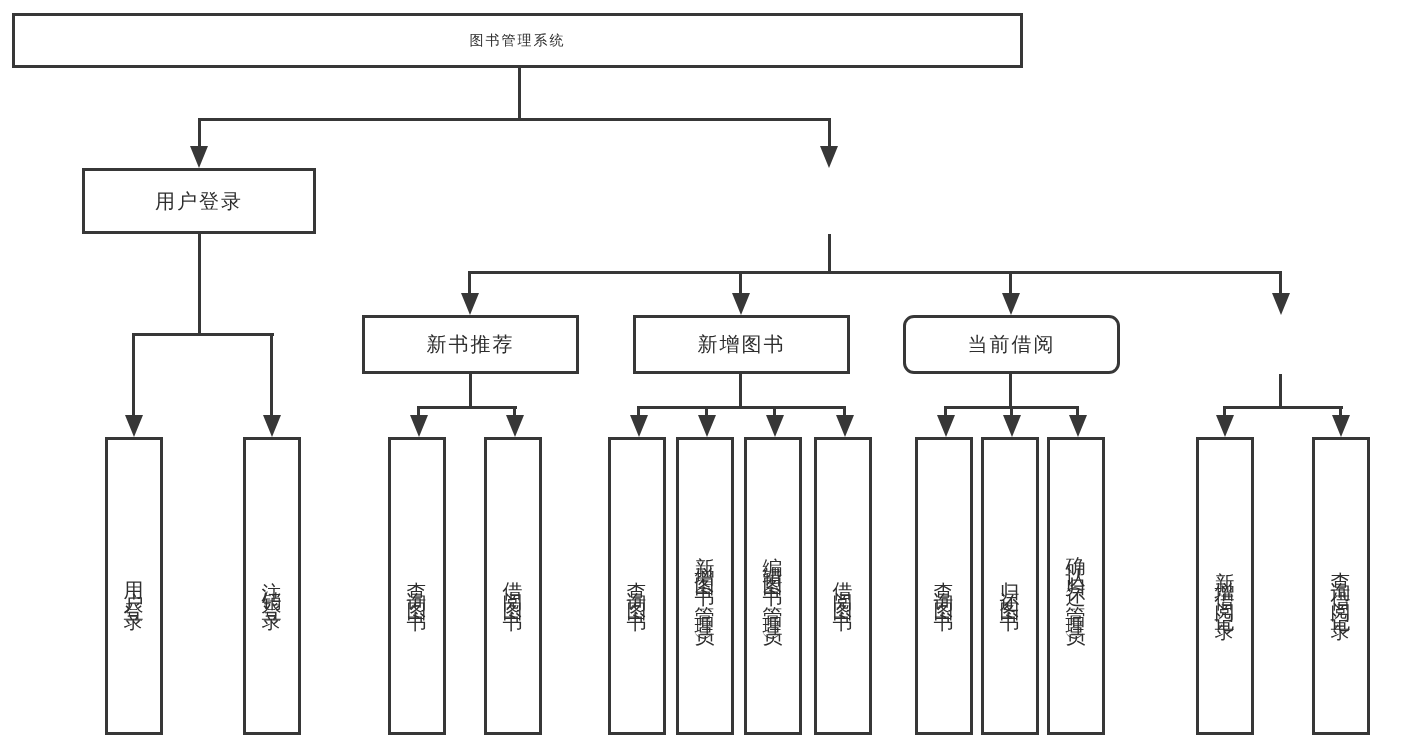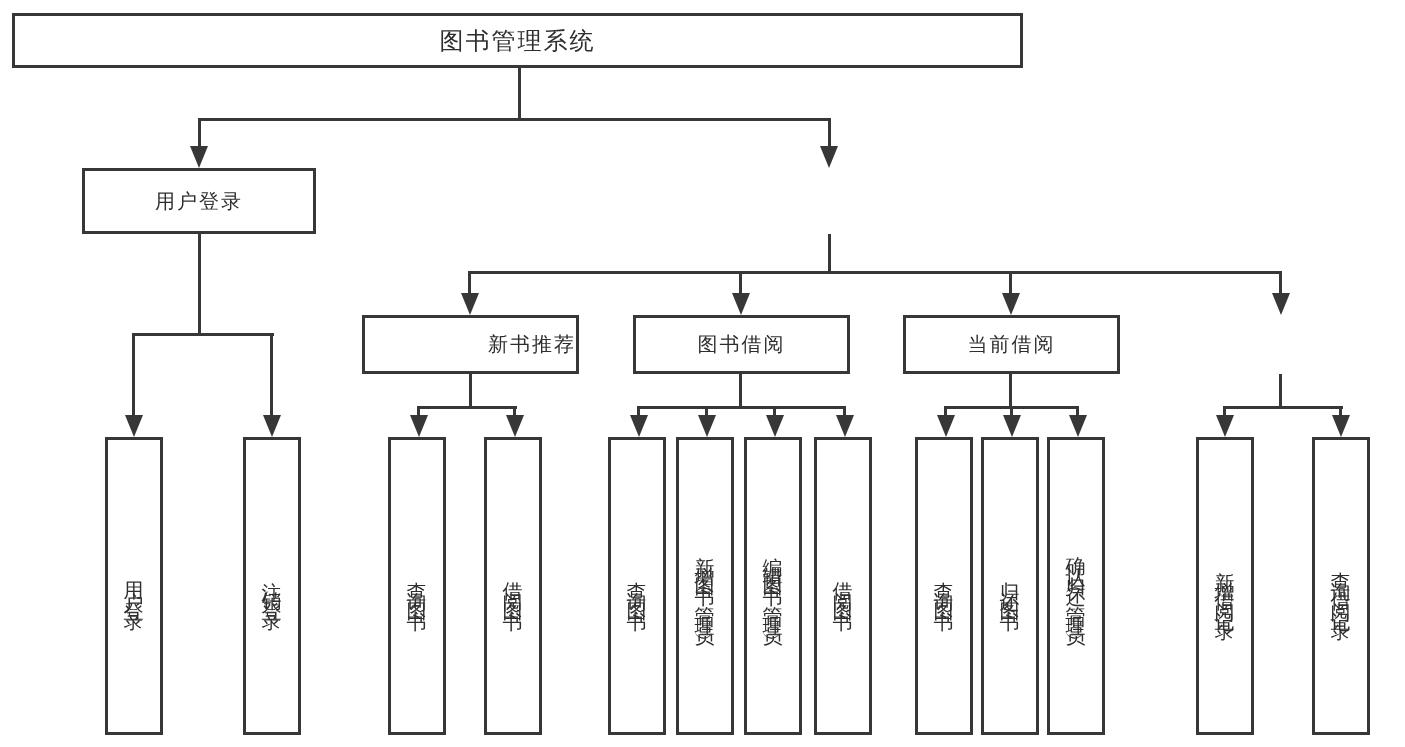--- a/index.html
+++ b/index.html
@@ -9,21 +9,21 @@
     position:absolute;
     box-sizing:border-box;
     border:3px solid #373737;
     background:#ffffff;
     display:flex;
     align-items:center;
     justify-content:center;
     color:#2e2e2e;
   }
   .hbox span{letter-spacing:2px;}
-  .root-box{font-size:24px;}
+  .root-box{font-size:14px;}
   .l2-box{font-size:20px;}
   .l3-box{font-size:20px;}
   .vbox{top:437px;width:58px;height:298px;}
   .vtext{
     writing-mode:vertical-rl;
     text-orientation:mixed;
     font-size:20px;
     line-height:1;
     letter-spacing:10px;
   }
@@ -76,27 +76,27 @@
   <div class="hline" style="left:468px;top:271px;width:814px;"></div>
   <div class="vline" style="left:468px;top:271px;height:25px;"></div>
   <div class="arrow" style="left:461px;top:293px;"></div>
   <div class="vline" style="left:739px;top:271px;height:25px;"></div>
   <div class="arrow" style="left:732px;top:293px;"></div>
   <div class="vline" style="left:1009px;top:271px;height:25px;"></div>
   <div class="arrow" style="left:1002px;top:293px;"></div>
   <div class="vline" style="left:1279px;top:271px;height:25px;"></div>
   <div class="arrow" style="left:1272px;top:293px;"></div>
 
-  <div class="box hbox l3-box" style="left:362px;top:315px;width:217px;height:59px;justify-content:flex-end;">
+  <div class="box hbox l3-box" style="left:362px;top:315px;width:217px;height:59px;">
     <span>新书推荐</span>
   </div>
   <div class="box hbox l3-box" style="left:633px;top:315px;width:217px;height:59px;">
-    <span>图书借阅</span>
+    <span>新增图书</span>
   </div>
-  <div class="box hbox l3-box" style="left:903px;top:315px;width:217px;height:59px;">
+  <div class="box hbox l3-box" style="left:903px;top:315px;width:217px;height:59px;border-radius:11px;">
     <span>当前借阅</span>
   </div>
 
   <div class="vline" style="left:469px;top:374px;height:32px;"></div>
   <div class="hline" style="left:417px;top:406px;width:100px;"></div>
   <div class="vline" style="left:417px;top:406px;height:11px;"></div>
   <div class="arrow" style="left:410px;top:415px;"></div>
   <div class="vline" style="left:513px;top:406px;height:11px;"></div>
   <div class="arrow" style="left:506px;top:415px;"></div>
 

